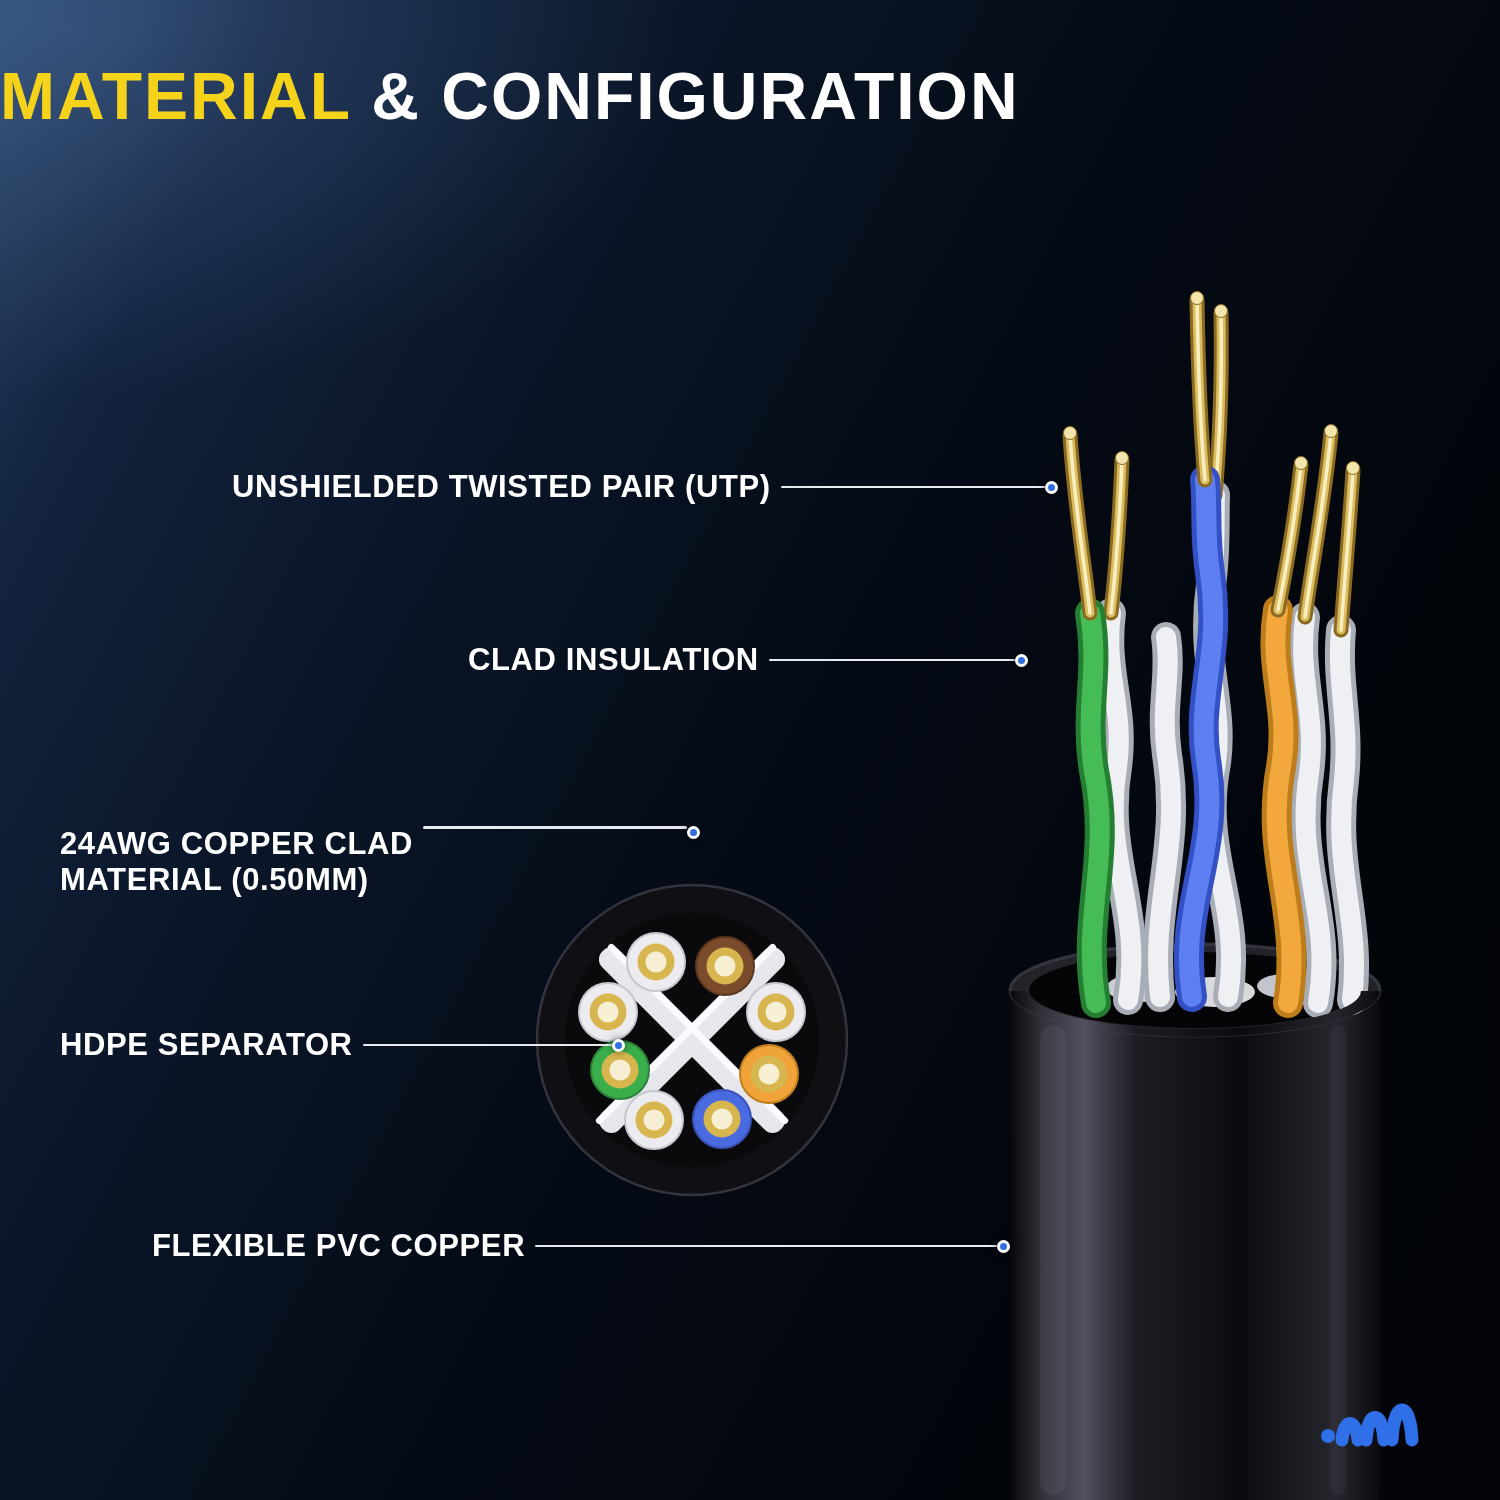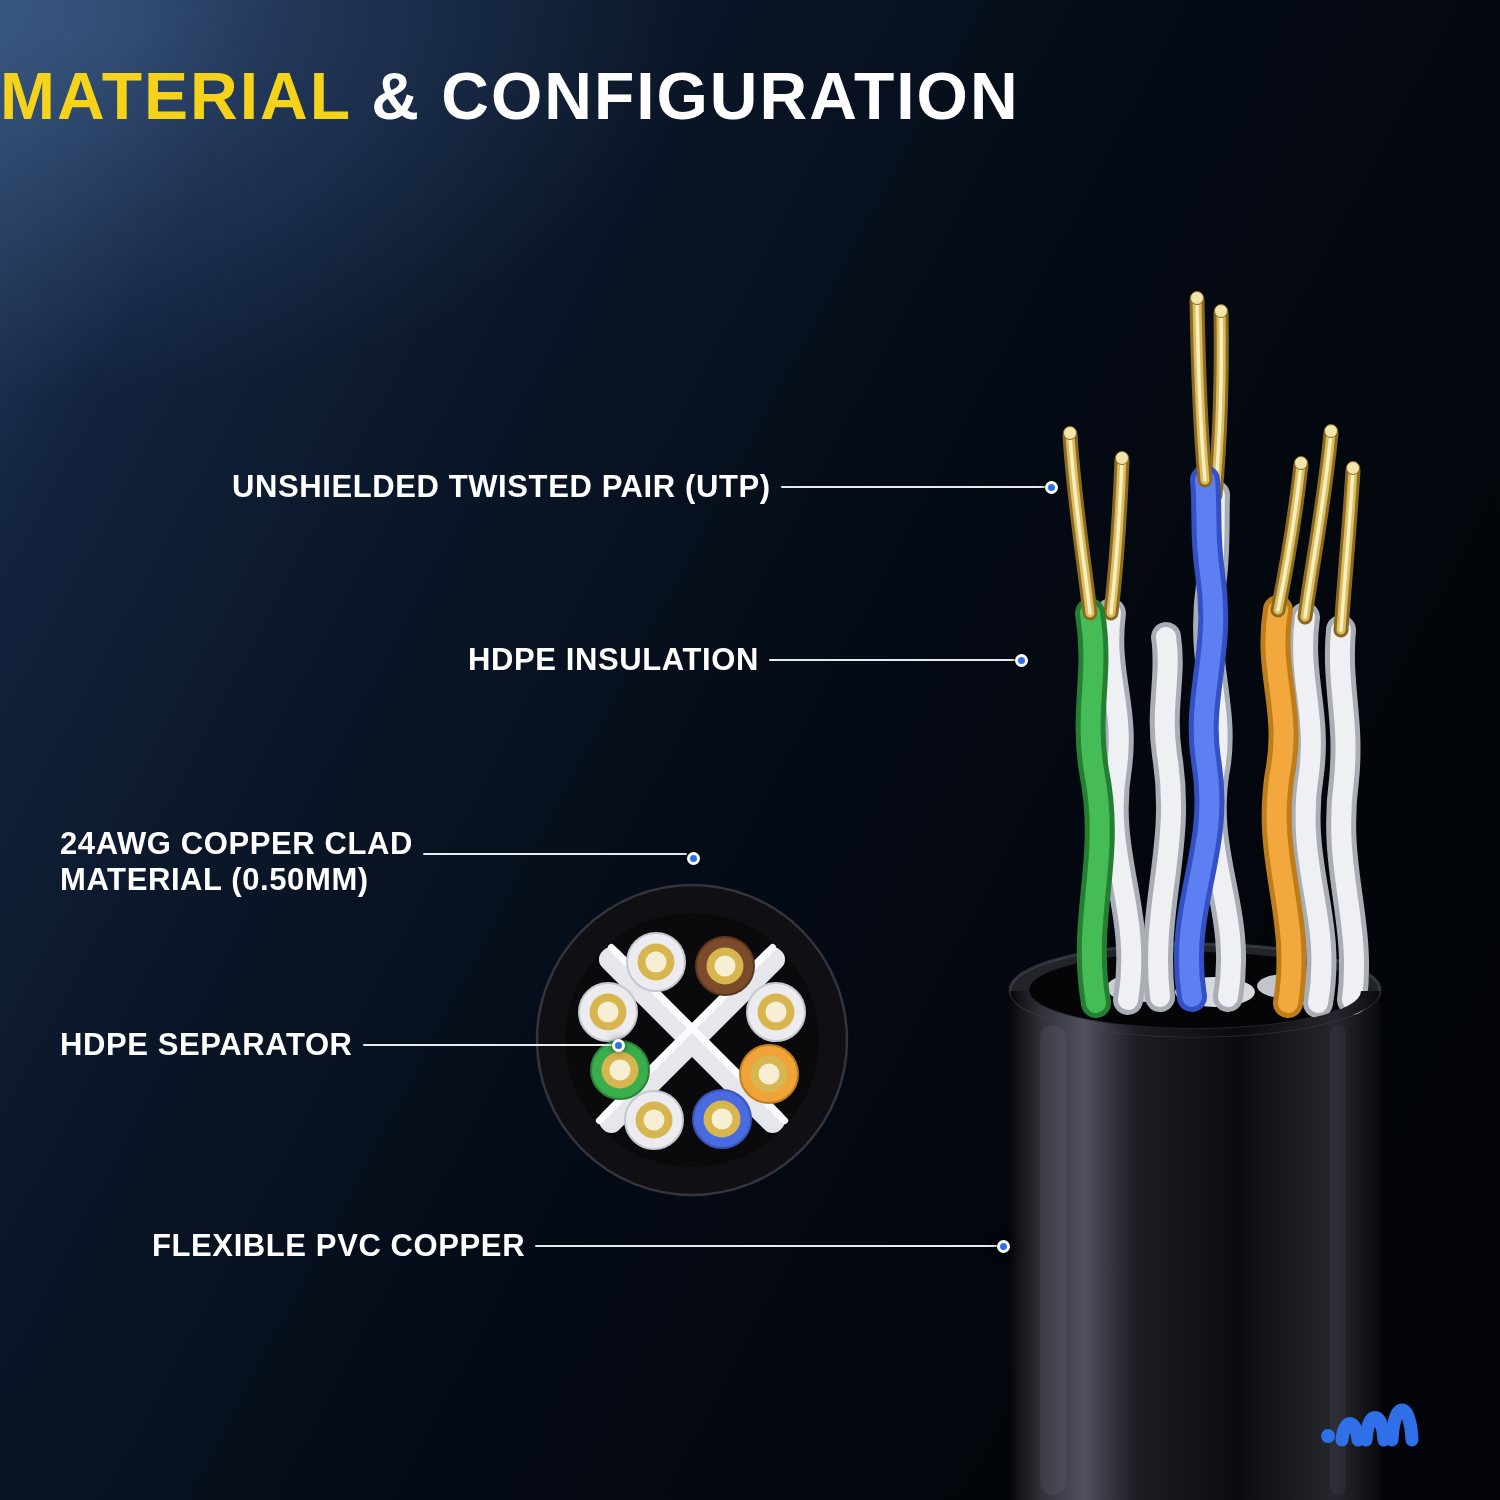--- a/index.html
+++ b/index.html
@@ -6,21 +6,21 @@
   html,body{background:#03060c}
   .stage{position:relative;width:1500px;height:1500px;overflow:hidden;
     background:linear-gradient(118deg,#2a4466 0%,#13233e 13%,#0a1628 30%,#050b16 52%,#02050a 78%,#02040a 100%);
     font-family:"Liberation Sans",sans-serif;}
   .bg-glow{position:absolute;inset:0;
     background:radial-gradient(950px 560px at 5% 2%,rgba(95,135,195,.30),rgba(0,0,0,0) 65%);}
   .title{position:absolute;top:58px;left:0;width:100%;
     font-weight:800;font-size:66px;letter-spacing:2px;color:#ffffff;white-space:nowrap}
   .title-hl{color:#F5D31B}
   .callout{position:absolute;display:flex;align-items:center}
-  .callout.two-line{align-items:center}
+  .callout.two-line{align-items:flex-start}
   .co-label{color:#fff;font-weight:700;font-size:31px;letter-spacing:.6px;line-height:36px;
     white-space:nowrap;margin-right:10px}
   .co-line{flex:1;height:2.5px;background:#e7eaef;border-radius:2px}
   .co-dot{width:13px;height:13px;border-radius:50%;background:#2F6FE0;border:3.5px solid #fff;
     flex:0 0 auto;box-shadow:0 0 8px rgba(0,0,0,.6)}
   .callout.two-line .co-line{margin-bottom:16px}
   .callout.two-line .co-dot{margin-bottom:8px}
   svg.abs{position:absolute}
   .wirebase,.wiremid,.goldbase,.goldmid,.goldhi{fill:none;stroke-linecap:round}
   .wirebase{stroke-width:30}
@@ -177,21 +177,21 @@
     </g>
   </svg>
 
   <div class="callout" style="left:232px;top:469px;width:826px;height:36px">
     <span class="co-label">UNSHIELDED TWISTED PAIR (UTP)</span>
     <span class="co-line"></span>
     <span class="co-dot"></span>
   </div>
 
   <div class="callout" style="left:468px;top:642px;width:560px;height:36px">
-    <span class="co-label">HDPE INSULATION</span>
+    <span class="co-label">CLAD INSULATION</span>
     <span class="co-line"></span>
     <span class="co-dot"></span>
   </div>
 
   <div class="callout two-line" style="left:60px;top:826px;width:640px">
     <span class="co-label">
       <div>24AWG COPPER CLAD</div>
       <div>MATERIAL (0.50MM)</div>
     </span>
     <span class="co-line"></span>

